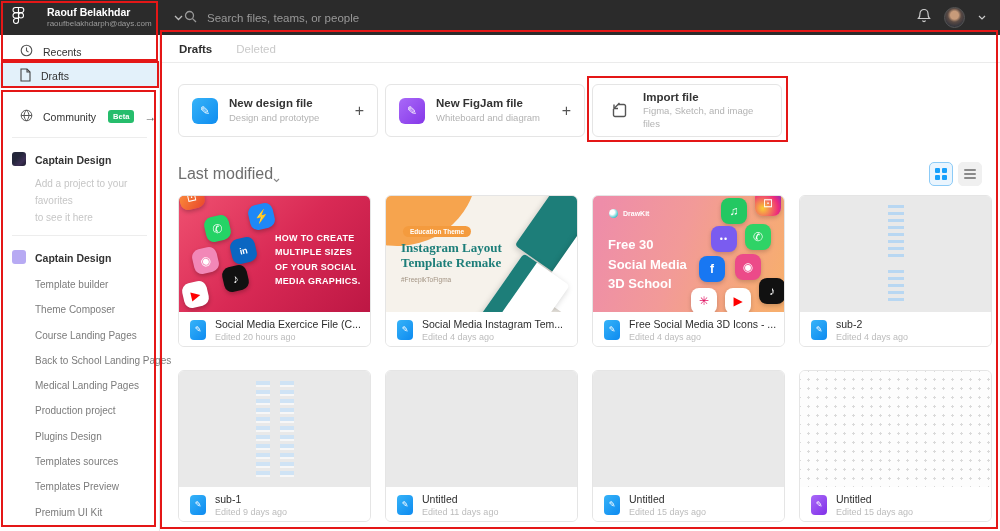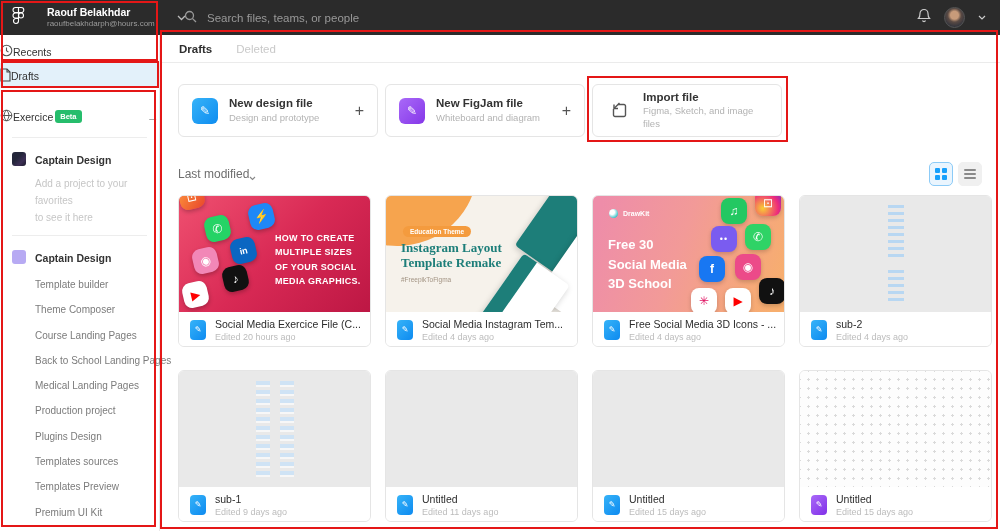--- a/index.html
+++ b/index.html
@@ -14,21 +14,21 @@
   .acct-email { font-size:8px; color:#9b9b9b; }
   .chev { display:flex; align-items:center; }
   .search-wrap { flex:1; display:flex; align-items:center; gap:10px; padding-left:24px; }
   .search-input { background:transparent; border:none; outline:none; color:#ddd; font-size:11.5px; width:320px; font-family:"Liberation Sans", sans-serif; }
   .search-input::placeholder { color:#999; }
   .topbar-right { display:flex; align-items:center; gap:13px; padding-right:14px; }
   .avatar { width:21px; height:21px; border-radius:50%; background:radial-gradient(circle at 50% 38%, #c79b7a 0 26%, #5a4a44 45%, #33343c 75%); border:1px solid #555; }
 
   
   .sidebar { position:absolute; left:0; top:35px; width:160px; height:496px; background:#fff; border-right:1px solid #e9e9e9; z-index:1; }
-  .side-item { display:flex; align-items:center; height:23px; padding:0 0; font-size:10.5px; color:#333; cursor:pointer; }
+  .side-item { display:flex; align-items:center; gap:10px; height:23px; padding:0 20px; font-size:10.5px; color:#333; cursor:pointer; }
   .side-item.recents { margin-top:5px; }
   .side-item.drafts { background:#e3f1fa; height:25px; }
   .side-item.community { margin-top:17px; }
   .badge-beta { background:#26bd6c; color:#fff; font-size:7.5px; font-weight:bold; padding:2px 5px; border-radius:3px; margin-left:2px; }
   .community .arrow { margin-left:auto; color:#555; font-size:12px; }
   .divider { height:1px; background:#ededed; margin:9px 12px 0 12px; }
   .fav-head { display:flex; align-items:flex-end; gap:9px; padding:0 12px; margin-top:14px; font-size:10.5px; font-weight:bold; color:#333; }
   .team-ava { width:14px; height:14px; border-radius:3px; background:linear-gradient(135deg,#23263a 40%,#3d2f55 70%,#1a1c2a); }
   .team-ava.purple { background:#b7aaf3; }
   .fav-hint { padding:9px 12px 0 35px; font-size:10px; line-height:1.7; color:#c6c6c6; }
@@ -49,21 +49,21 @@
   .nc-icon { width:26px; height:26px; border-radius:6px; display:flex; align-items:center; justify-content:center; color:#fff; font-size:12px; flex:none; }
   .nc-icon.blue { background:linear-gradient(135deg,#36b3f8,#0e8cf0); }
   .nc-icon.purple { background:linear-gradient(135deg,#a969f8,#8537e8); }
   .nc-icon.plain { background:none; }
   .nc-text { flex:1; line-height:1.35; }
   .nc-title { font-size:11.5px; font-weight:bold; color:#333; }
   .nc-sub { font-size:9.5px; color:#b3b3b3; }
   .nc-plus { font-size:16px; color:#555; font-weight:normal; }
 
   .sort-row { display:flex; align-items:center; justify-content:space-between; margin-top:24px; height:26px; }
-  .sort-label { font-size:12px; color:#6e6e6e; display:flex; align-items:flex-end; cursor:pointer; }
+  .sort-label { font-size:16px; color:#6e6e6e; display:flex; align-items:flex-end; cursor:pointer; }
   .view-toggles { display:flex; gap:5px; }
   .tog { width:24px; height:24px; border-radius:5px; display:flex; align-items:center; justify-content:center; cursor:pointer; }
   .tog.grid-active { background:#eaf5fe; border:1px solid #8ccbf7; }
   .tog.list { background:#f0f0f0; border:1px solid #f0f0f0; }
 
   .file-grid { display:grid; grid-template-columns:repeat(4,193px); column-gap:14px; row-gap:23px; margin-top:8px; }
   .file-card { width:193px; height:152px; border:1px solid #e5e5e5; border-radius:6px; overflow:hidden; background:#fff; cursor:pointer; }
   .thumb { height:116px; position:relative; overflow:hidden; }
   .card-footer { height:35px; display:flex; align-items:center; gap:9px; padding:0 11px; background:#fff; }
   .file-icon { width:16px; height:20px; border-radius:4px; background:linear-gradient(135deg,#36b3f8,#0d8af0); color:#fff; font-size:8px; display:flex; align-items:center; justify-content:center; flex:none; }
@@ -119,21 +119,21 @@
         <svg width="13" height="19" viewBox="0 0 13 19" fill="none" stroke="#fff" stroke-width="1.1">
           <path d="M3.5 1.5h3v5h-3a2.5 2.5 0 0 1 0-5z"></path>
           <path d="M6.5 1.5h2.8a2.5 2.5 0 0 1 0 5H6.5z"></path>
           <path d="M3.5 7h3v5h-3a2.5 2.5 0 0 1 0-5z"></path>
           <circle cx="9" cy="9.5" r="2.5"></circle>
           <path d="M3.5 12.5h3V15a2.5 2.5 0 1 1-3-2.5z"></path>
         </svg>
       </span>
       <span class="acct-text">
         <span class="acct-name">Raouf Belakhdar</span>
-        <span class="acct-email">raoufbelakhdarph@hours.com</span>
+        <span class="acct-email">raoufbelakhdarph@days.com</span>
       </span>
       <span class="chev" style="margin-left:auto">
         <svg width="9" height="6" viewBox="0 0 9 6" fill="none" stroke="#bbb" stroke-width="1.3">
             <path d="M1 1l3.5 3.5L8 1"></path>
           </svg>
       </span>
     </div>
     <div class="search-wrap">
       <span>
         <svg width="13" height="13" viewBox="0 0 13 13" fill="none" stroke="#999" stroke-width="1.3">
@@ -178,21 +178,21 @@
       </span>
       <span>Drafts</span>
     </div>
     <div class="side-item community">
       <span>
         <svg width="13" height="13" viewBox="0 0 13 13" fill="none" stroke="#555" stroke-width="1">
             <circle cx="6.5" cy="6.5" r="5.3"></circle>
             <path d="M1.2 6.5h10.6M6.5 1.2c-3.2 3-3.2 7.6 0 10.6M6.5 1.2c3.2 3 3.2 7.6 0 10.6"></path>
           </svg>
       </span>
-      <span>Exercice</span>
+      <span>Community</span>
       <span class="badge-beta">Beta</span>
       <span class="arrow">→</span>
     </div>
     <div class="divider"></div>
     <div class="fav-head">
       <span class="team-ava"></span>
       <span>Captain Design</span>
     </div>
     <div class="fav-hint">
       <span>Add a project to your favorites</span><br>

